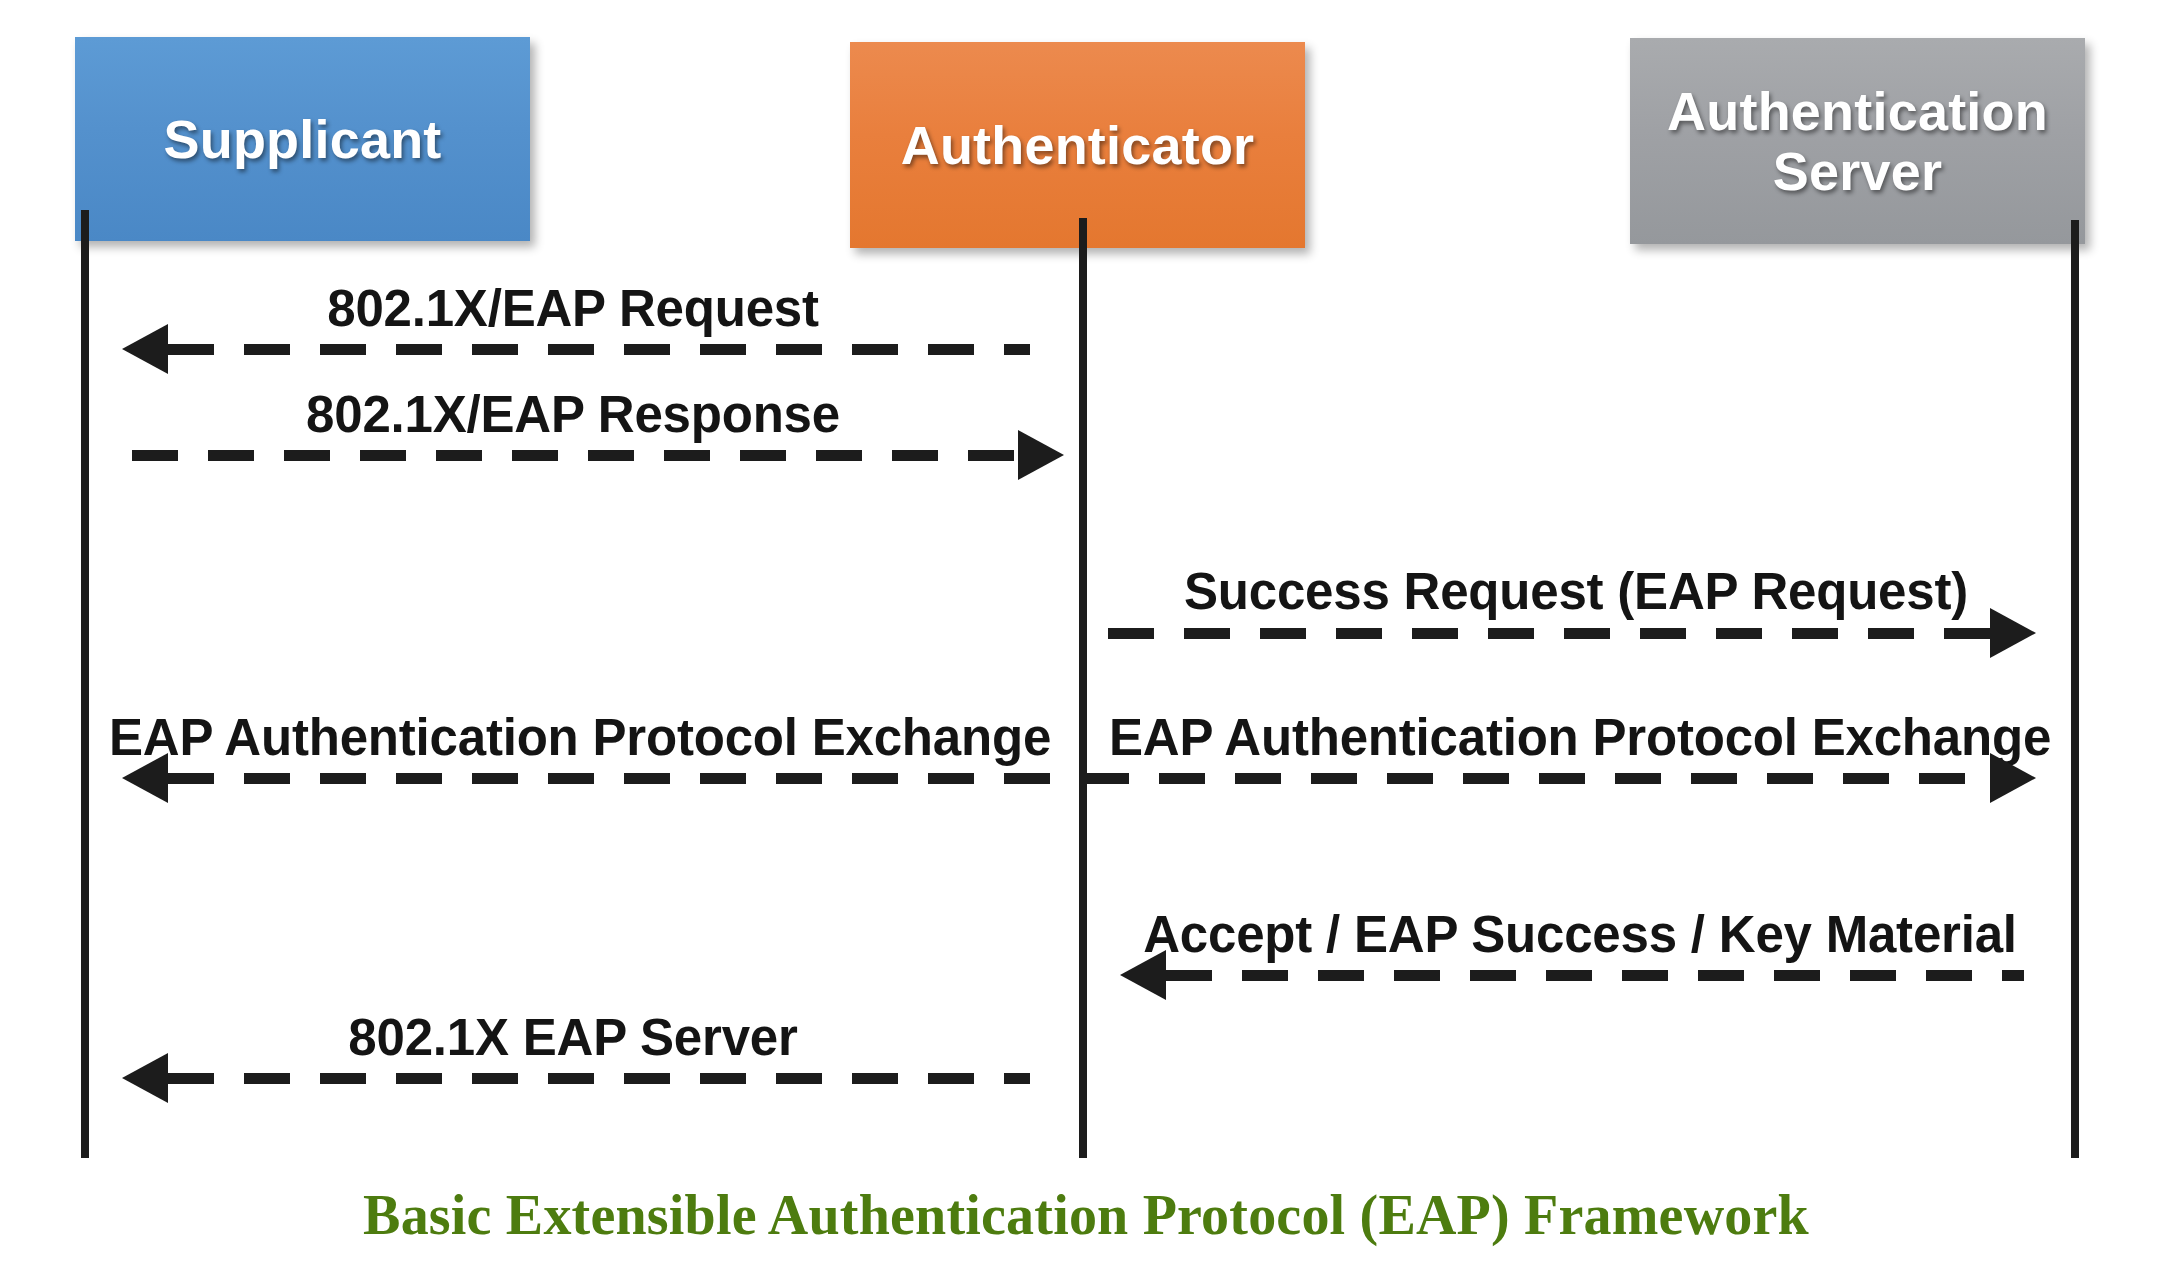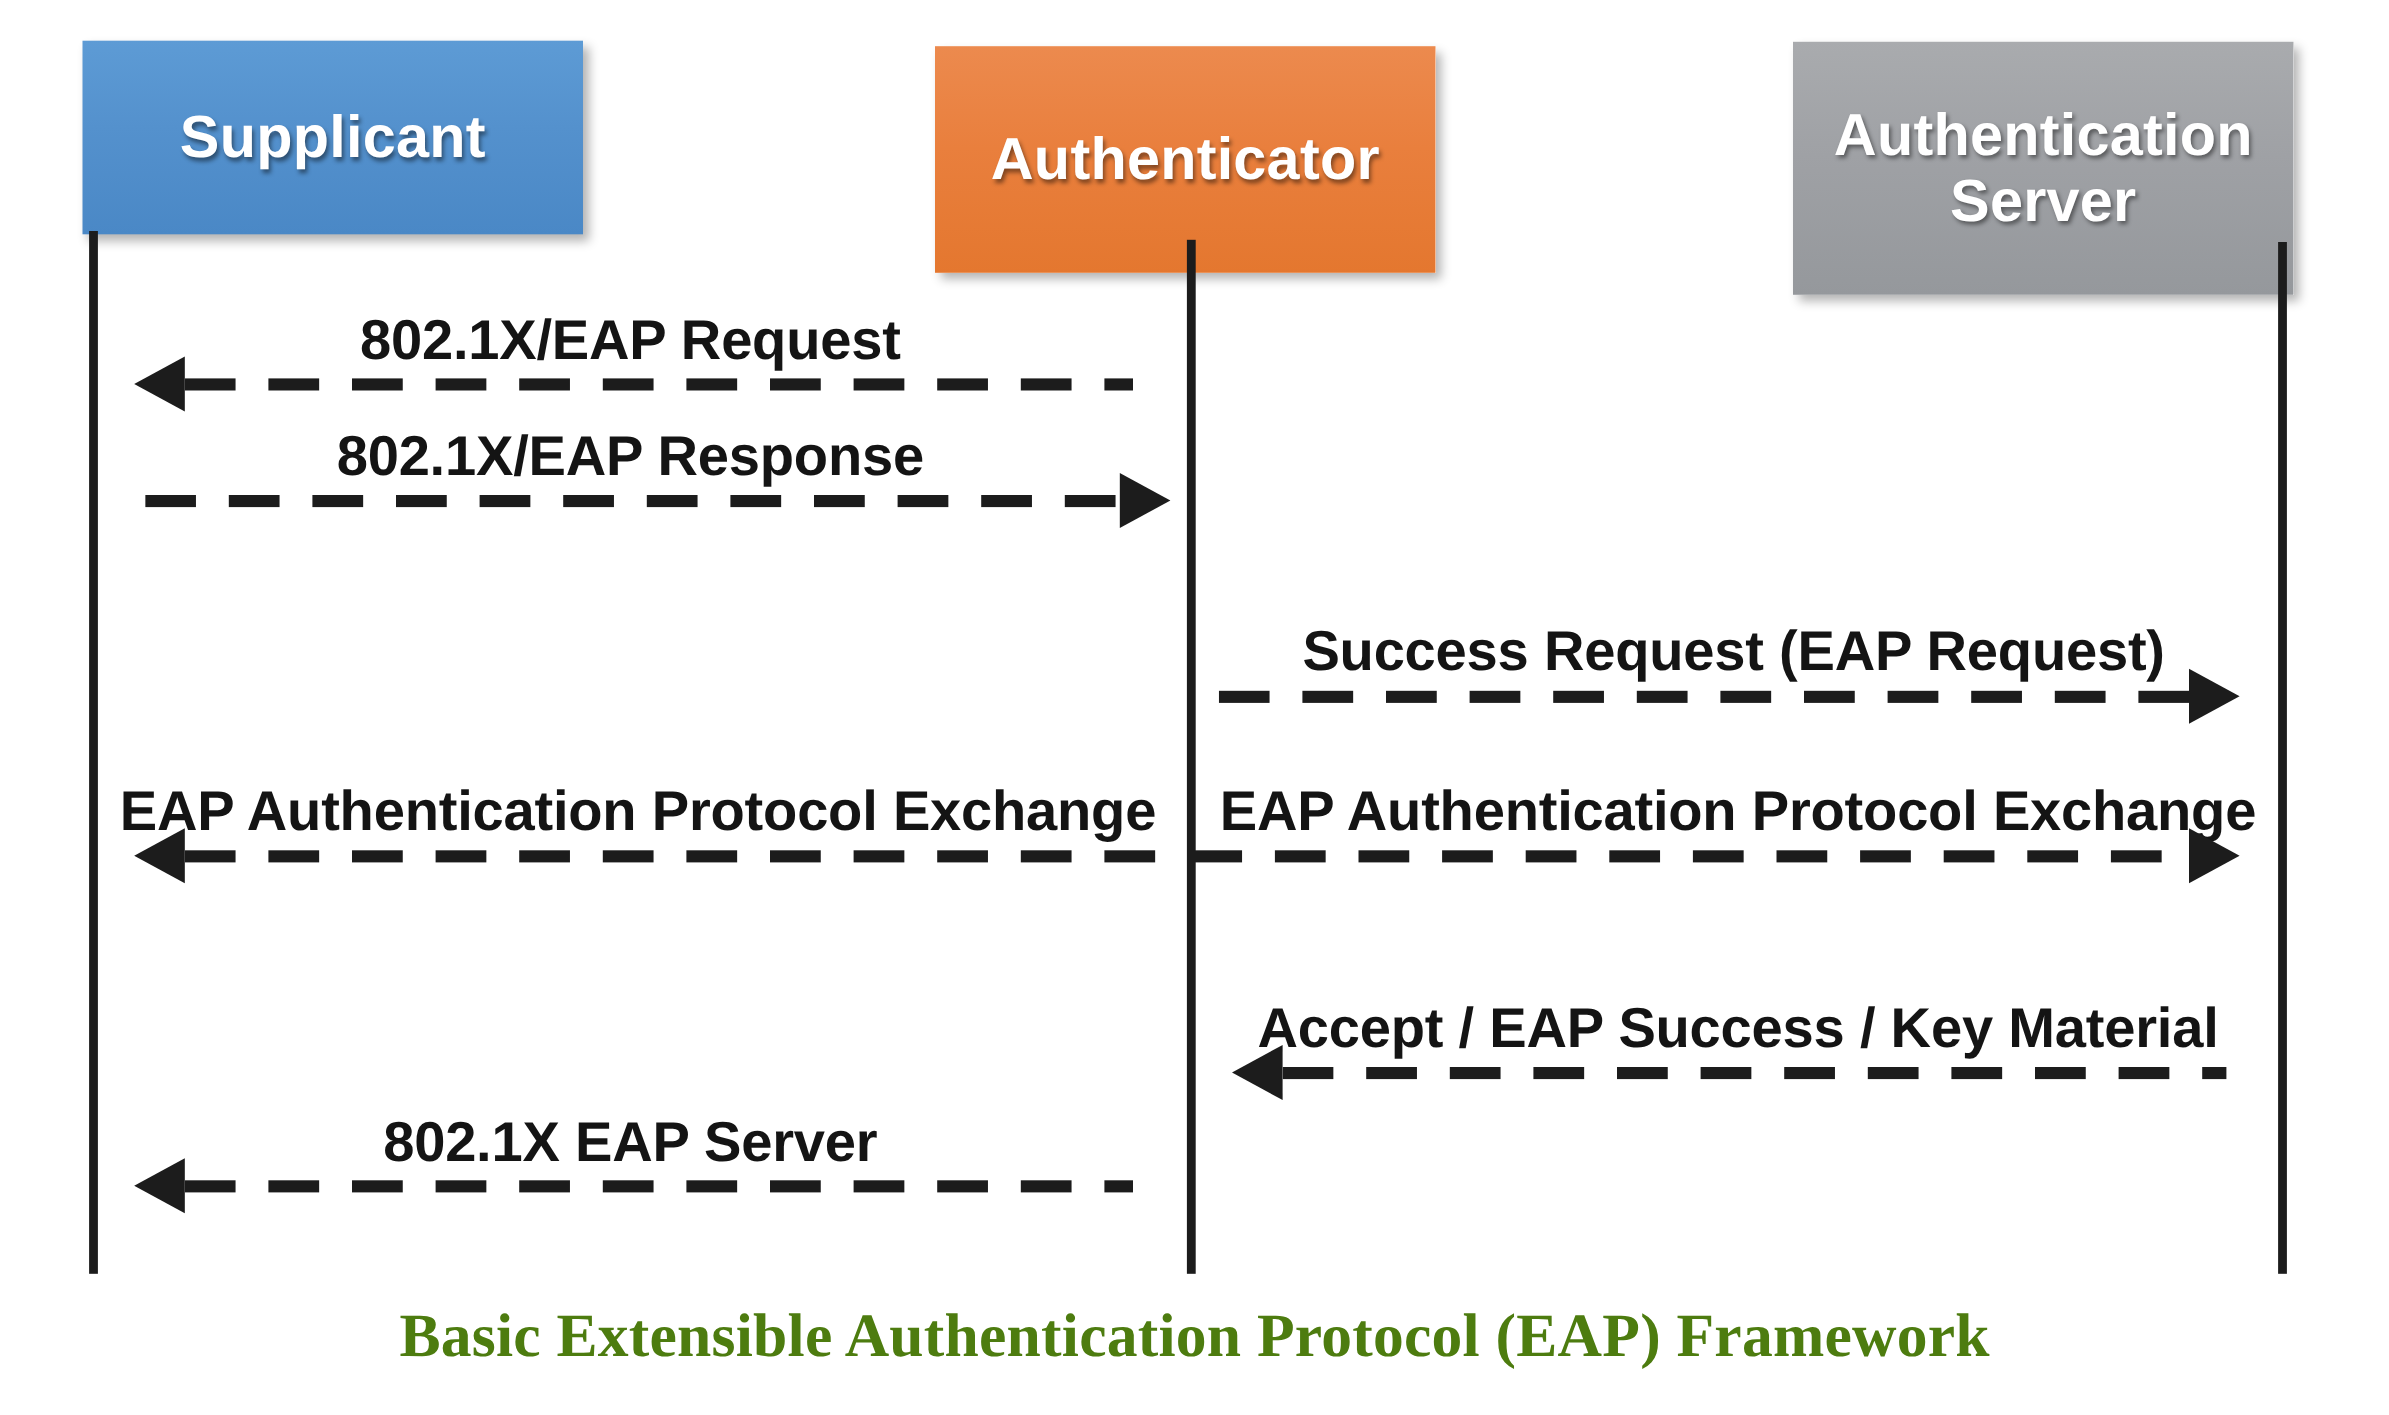--- a/index.html
+++ b/index.html
@@ -29,37 +29,37 @@
     font-weight: bold;
     letter-spacing: 0.2px;
     line-height: 1.12;
     box-shadow: 5px 6px 9px rgba(0,0,0,0.30);
     text-shadow: 2px 3px 4px rgba(0,0,0,0.45);
   }
   .actor-supplicant {
     left: 75px;
     top: 37px;
     width: 455px;
-    height: 176px;
+    height: 204px;
     font-size: 54px;
     background: linear-gradient(180deg, #5d9bd5 0%, #5491cd 45%, #4a88c6 100%);
   }
   .actor-authenticator {
     left: 850px;
     top: 42px;
     width: 455px;
     height: 206px;
     font-size: 54px;
     background: linear-gradient(180deg, #ec8a4e 0%, #e97f3d 45%, #e4772f 100%);
   }
   .actor-auth-server {
     left: 1630px;
     top: 38px;
     width: 455px;
-    height: 230px;
+    height: 206px;
     font-size: 54px;
     background: linear-gradient(180deg, #a9abae 0%, #9fa1a5 45%, #95989c 100%);
   }
 
   
   .lifeline {
     position: absolute;
     width: 8px;
     background: #1c1c1c;
     top: 210px;

